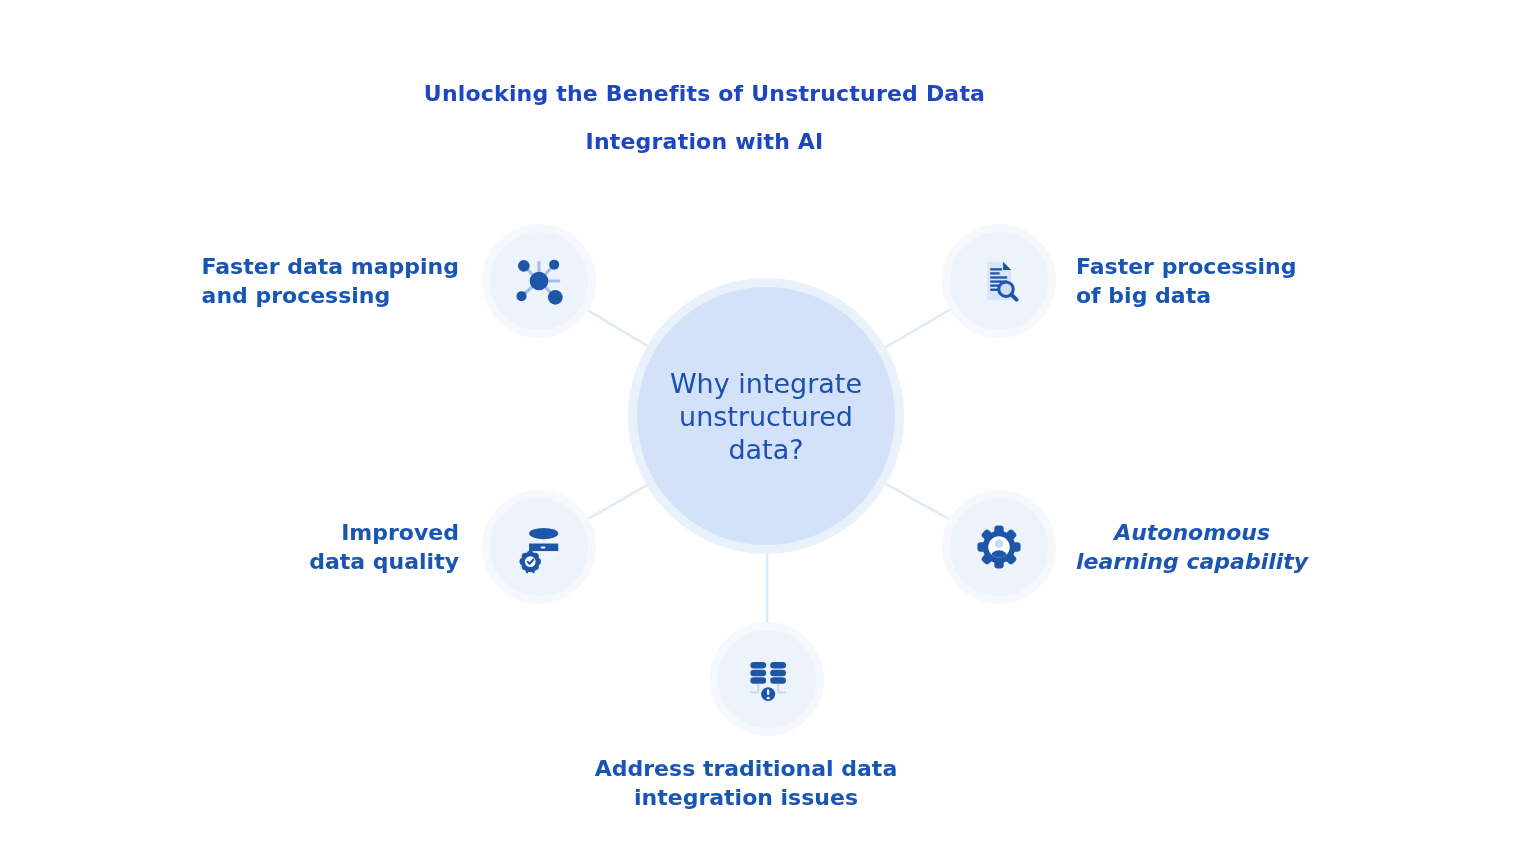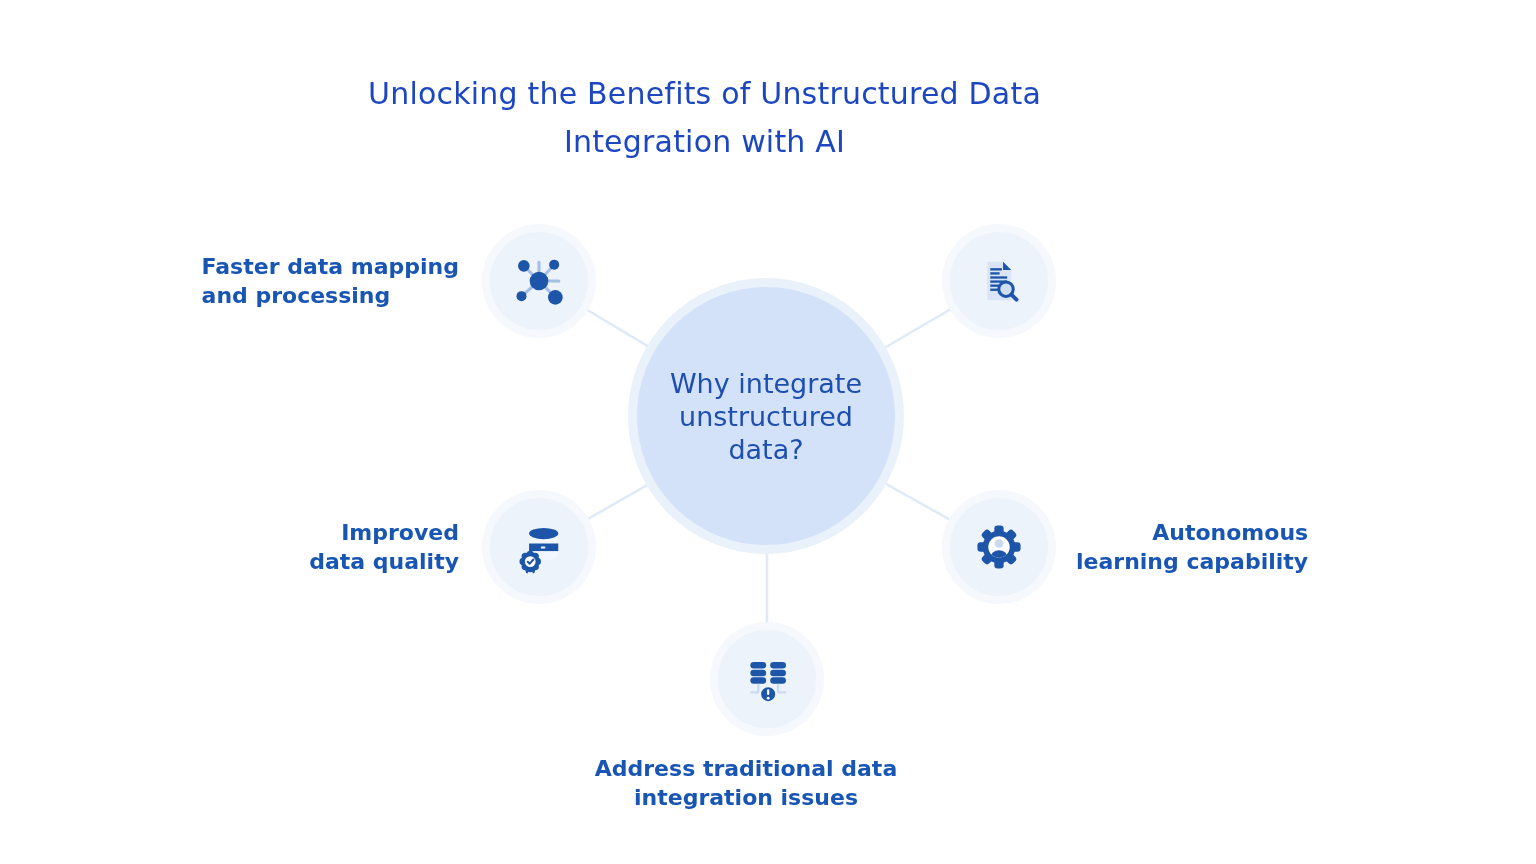--- a/index.html
+++ b/index.html
@@ -16,22 +16,22 @@
     width: 1536px;
     height: 864px;
     background: #ffffff;
   }
   .diagram-title {
     position: absolute;
     top: 70px;
     left: 0;
     width: 1409px;
     text-align: center;
-    font-size: 30px;
-    font-weight: 400;
+    font-size: 22px;
+    font-weight: 700;
     line-height: 48px;
     color: #1c47c0;
     white-space: pre-line;
     letter-spacing: 0.2px;
   }
   svg.connectors {
     position: absolute;
     left: 0;
     top: 0;
     z-index: 0;
@@ -81,21 +81,21 @@
     z-index: 3;
     font-size: 22px;
     font-weight: 700;
     color: #1956b4;
     line-height: 29px;
     white-space: pre-line;
   }
   .label-tl { right: 1077px; top: 252px; text-align: left; }
   .label-tr { left: 1076px; top: 252px; text-align: left; }
   .label-bl { right: 1077px; top: 518px; text-align: right; }
-  .label-br { left: 1076px; top: 518px; text-align: right; }
+  .label-br { left: 1076px; top: 518px; text-align: center; font-style: italic; }
   .label-bc { left: 0; width: 1492px; top: 754px; text-align: center; }
 </style>
 </head>
 <body>
 
 <div class="stage">
 
   <div class="diagram-title">Unlocking the Benefits of Unstructured Data
 Integration with AI</div>
 
@@ -235,20 +235,22 @@
         <rect x="32" y="34.5" width="8.5" height="1.9" rx="0.95"></rect>
       </g>
       <circle cx="25" cy="37" r="7" fill="#1d55a8" stroke="#edf3fa" stroke-width="2"></circle>
       <rect x="24.05" y="32.8" width="1.9" height="5" rx="0.95" fill="#ffffff"></rect>
       <circle cx="25" cy="40.4" r="1.25" fill="#ffffff"></circle>
     </svg>
   </div>
 
   <div class="node-label label-tl">Faster data mapping
 and processing</div>
+  <div class="node-label label-tr">Faster processing
+of big data</div>
   <div class="node-label label-bl">Improved
 data quality</div>
   <div class="node-label label-br">Autonomous
 learning capability</div>
   <div class="node-label label-bc">Address traditional data
 integration issues</div>
 
 </div>
 
 </body></html>

